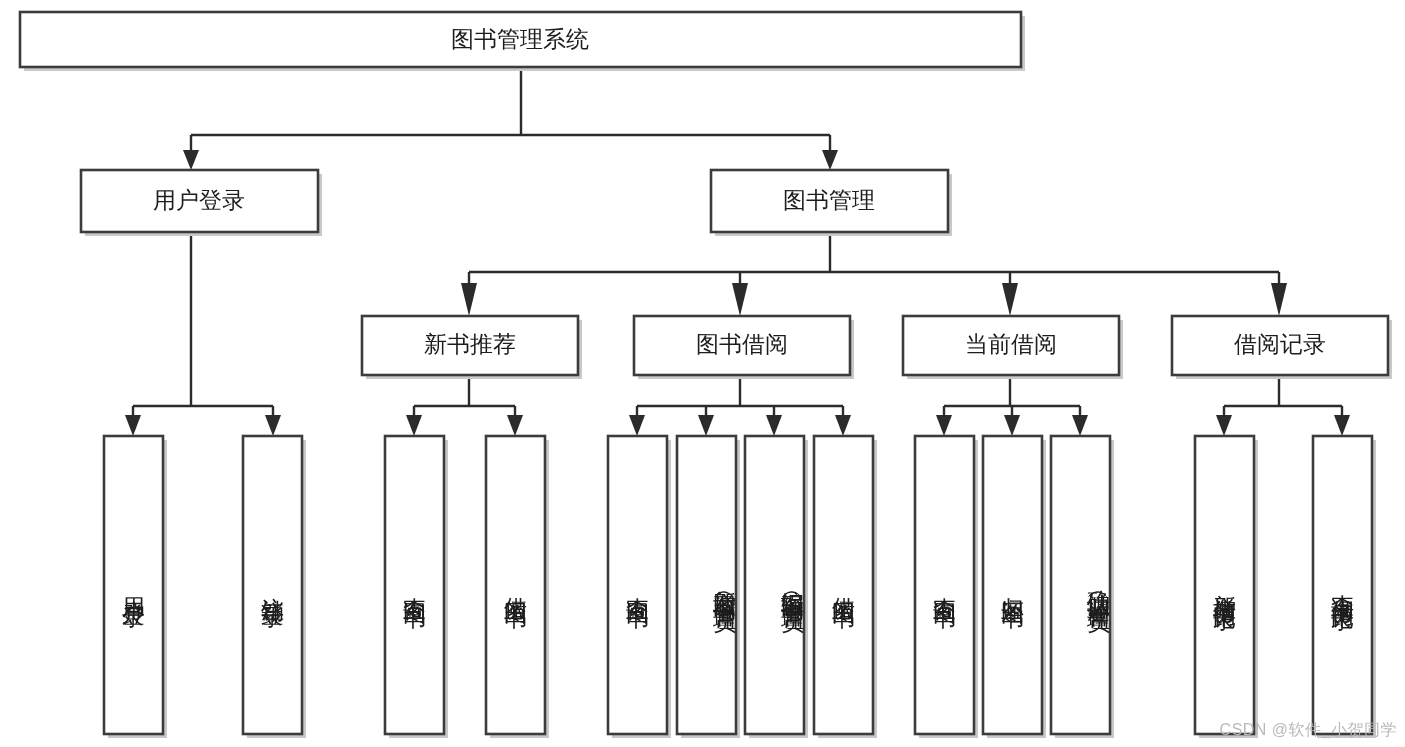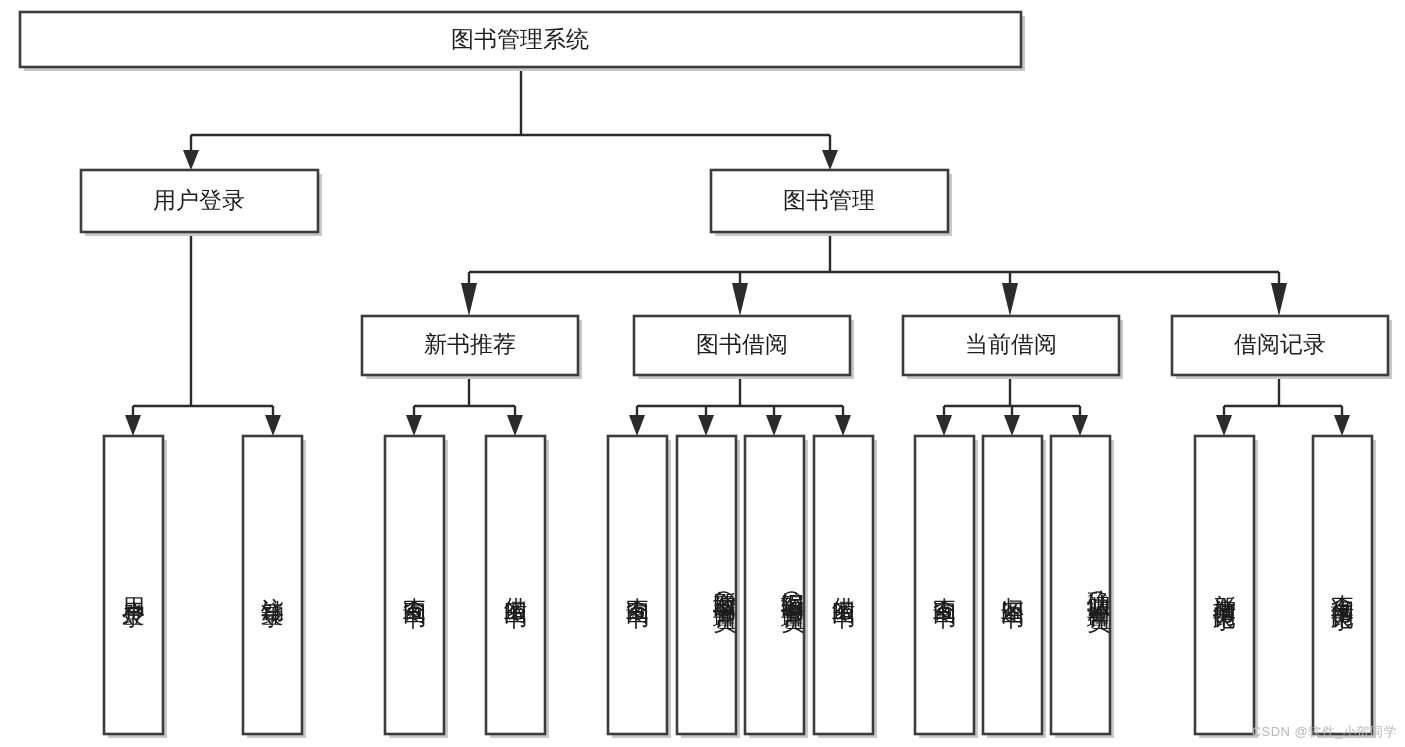--- a/index.html
+++ b/index.html
@@ -68,21 +68,21 @@
     align-items: center;
     justify-content: center;
     pointer-events: none;
     user-select: none;
   }
   .watermark {
     position: absolute;
     right: 8px;
     bottom: 6px;
     font-family: "Liberation Sans", "DejaVu Sans", sans-serif;
-    font-size: 13px;
+    font-size: 16px;
     color: #b9b9b9;
     letter-spacing: 0.5px;
     white-space: nowrap;
   }
 </style>
 </head>
 <body>
 
 <div id="diagram-root">
 

